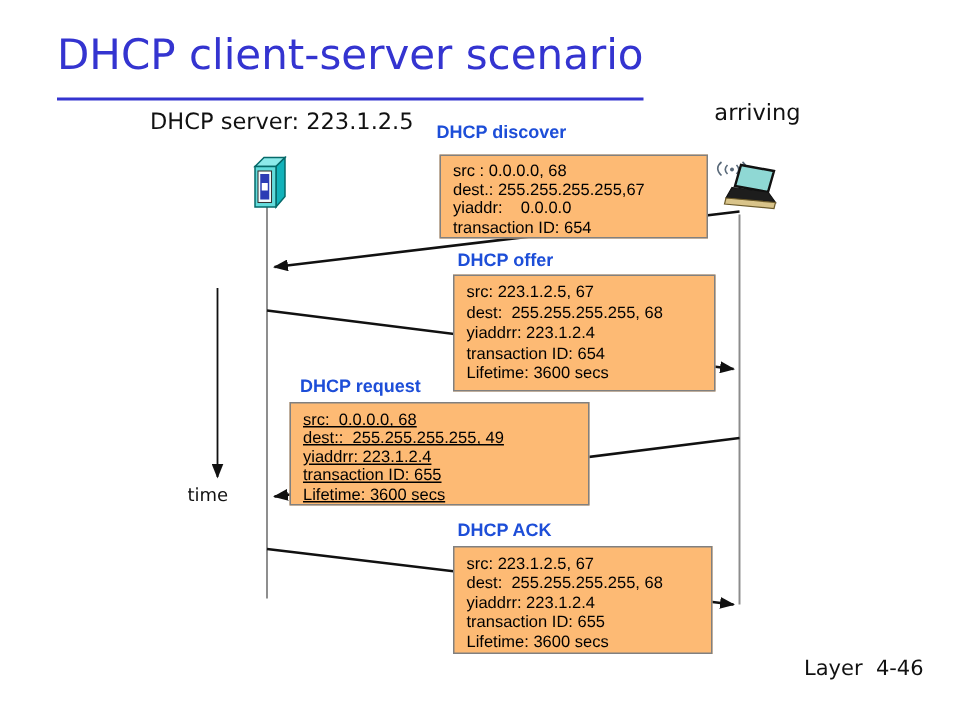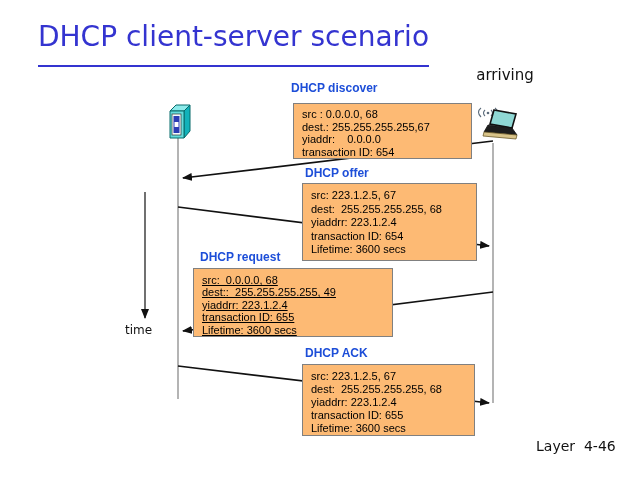--- a/index.html
+++ b/index.html
@@ -60,20 +60,21 @@
   .lap-base{fill:var(--laptop-base);stroke:#6b5a2a;stroke-width:.8;}
   .wifi{stroke:#5a6a7a;stroke-width:1.1;fill:none;}
 </style>
 </head>
 <body>
 
 <div id="slide">
 
   <div id="title">DHCP client-server scenario</div>
 
+  <div id="server-label" class="hand">DHCP server: 223.1.2.5</div>
 
   <div id="arriving-client" class="hand">
     <div>arriving</div>
   </div>
 
   <div id="time-label" class="hand">time</div>
 
   <div id="footer" class="hand">Layer  4-46</div>
 
   <svg id="lines" width="638" height="478" viewBox="0 0 638 478">

